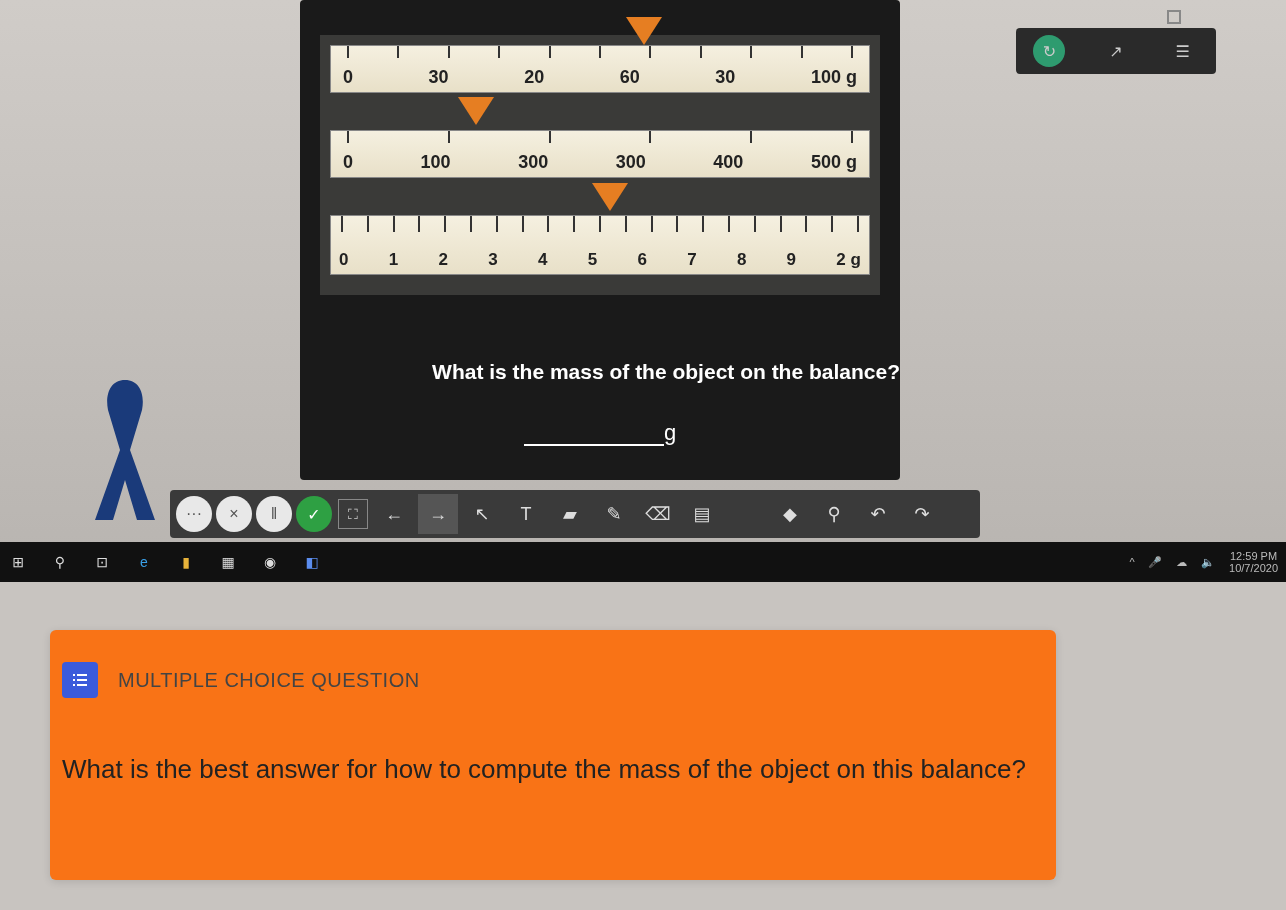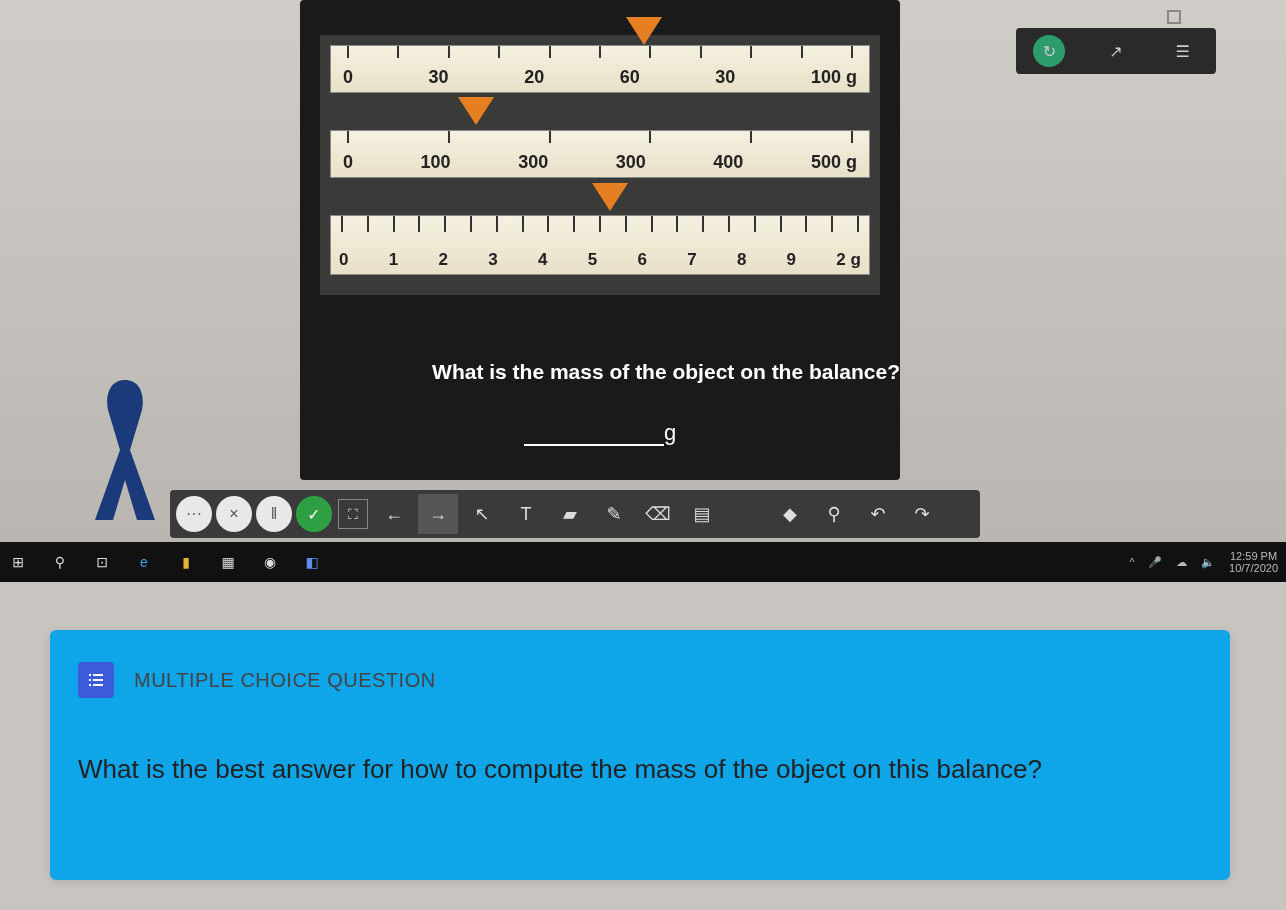--- a/index.html
+++ b/index.html
@@ -32,21 +32,21 @@
   .circ.plain{background:#e8e8e8}
   .circ.green{background:#2ea043;color:#fff}
   .tool{width:40px;height:40px;display:flex;align-items:center;justify-content:center;color:#ddd;font-size:18px}
   .tool.sel{background:#555}
   .sq{width:30px;height:30px;border:1px solid #888;display:flex;align-items:center;justify-content:center;color:#ccc;font-size:14px;margin:0 2px}
   .taskbar{position:absolute;left:0;top:542px;width:1286px;height:40px;background:#111;display:flex;align-items:center;padding:0 8px;color:#ddd}
   .tb-left{display:flex;align-items:center;gap:22px}
   .tb-ico{width:20px;height:20px;display:flex;align-items:center;justify-content:center;font-size:14px}
   .tb-right{margin-left:auto;display:flex;align-items:center;gap:14px;font-size:11px;color:#bbb}
   .tb-time{text-align:center;line-height:1.1}
-  .quiz-card{position:absolute;left:50px;top:630px;width:1180px;height:250px;background:#0ea5e9;border-radius:6px;box-shadow:0 2px 8px rgba(0,0,0,.12);padding:32px 28px}
+  .quiz-card{position:absolute;left:50px;top:630px;width:1006px;height:250px;background:#f97316;border-radius:6px;box-shadow:0 2px 8px rgba(0,0,0,.12);padding:32px 12px}
   .mc-head{display:flex;align-items:center;gap:20px;margin-bottom:48px}
   .mc-badge{width:36px;height:36px;background:#3b5bdb;border-radius:4px;display:flex;align-items:center;justify-content:center;color:#fff}
   .mc-label{font-size:20px;letter-spacing:.5px;color:#444}
   .mc-q{font-size:26px;color:#222;line-height:1.8}
   .small-sq{position:absolute;right:105px;top:10px;width:14px;height:14px;border:2px solid #888}
 </style>
 </head>
 <body>
 
 <div class="photo-area">

